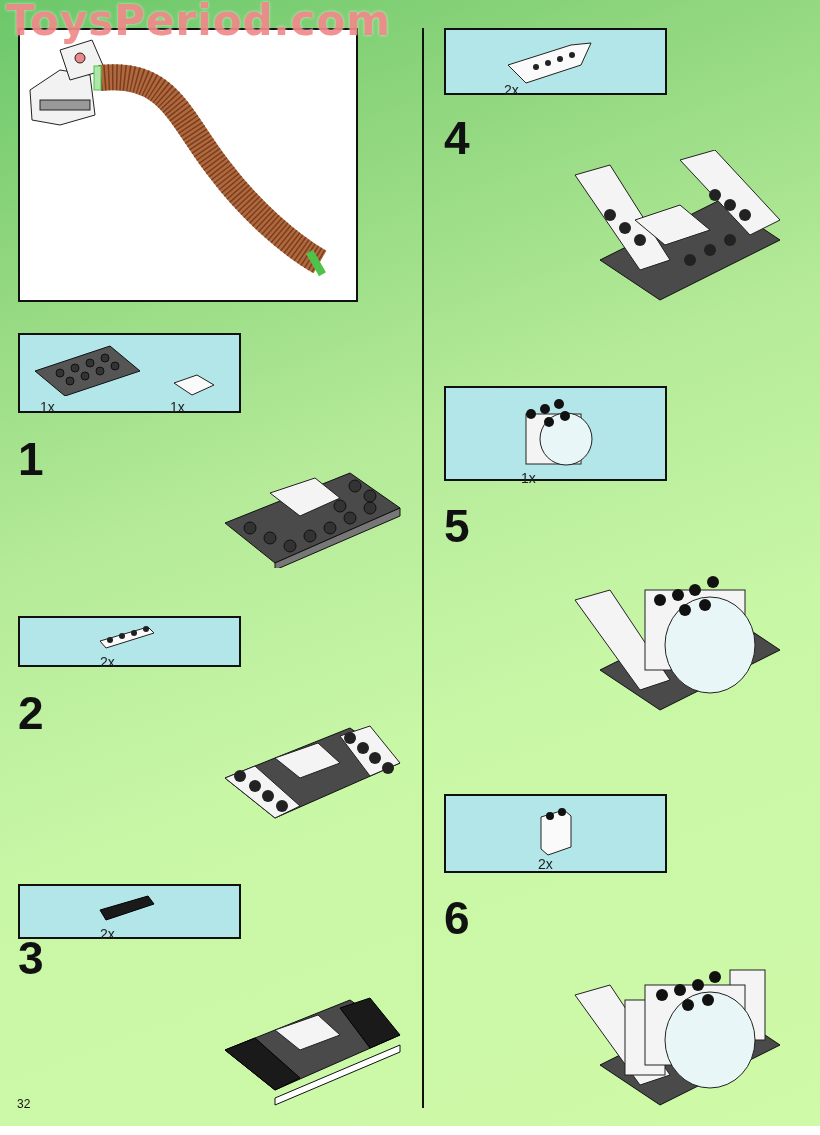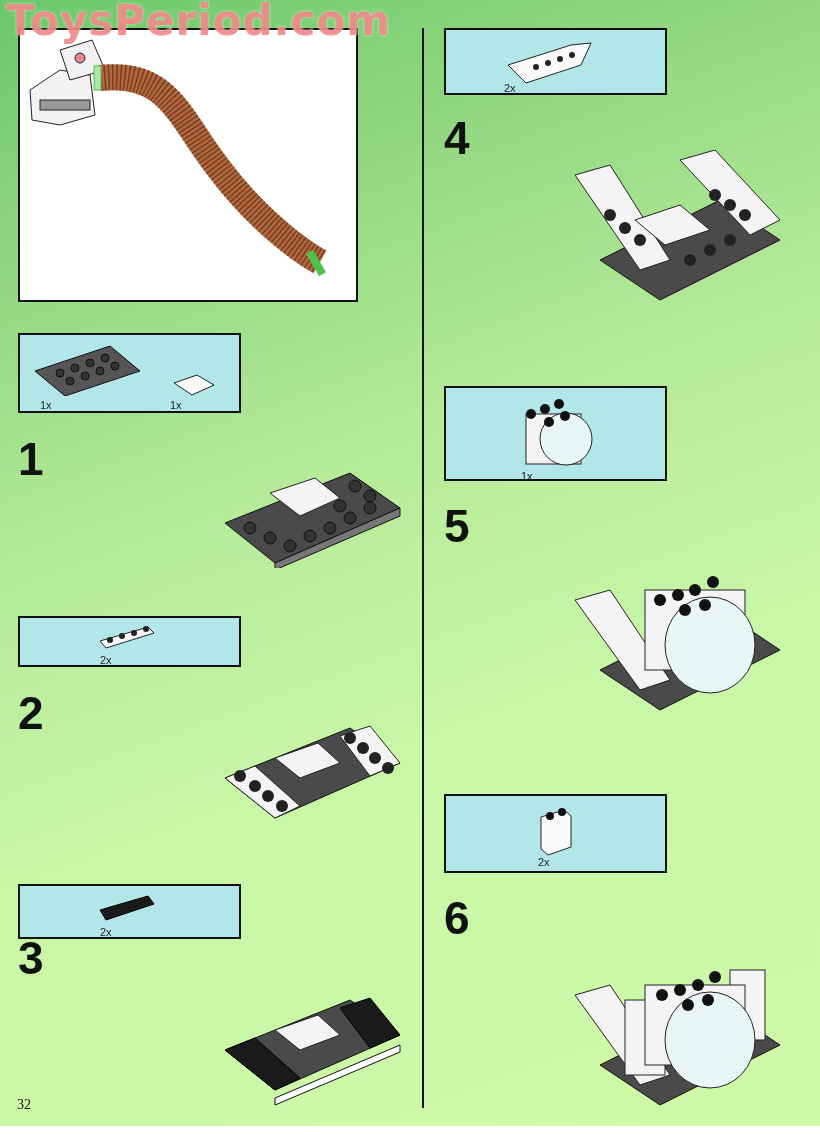--- a/index.html
+++ b/index.html
@@ -11,23 +11,23 @@
   .bottom-strip { position: absolute; left: 0; top: 1126px; width: 820px; height: 9px; background: #fff; }
   .watermark {
     position: absolute; left: 6px; top: -4px; font-size: 42px; font-weight: bold;
     color: #f08a8a; letter-spacing: 1px; opacity: 0.92;
     text-shadow: 0 0 3px rgba(255,255,255,0.7);
     font-family: "DejaVu Sans", sans-serif; z-index: 5;
   }
   .divider { position: absolute; left: 422px; top: 28px; width: 2px; height: 1080px; background: #111; }
   .illus-box { position: absolute; border: 2px solid #111; background: #fff; }
   .parts-box { position: absolute; border: 2px solid #111; background: #b2e6e8; box-sizing: border-box; }
-  .qty { position: absolute; font-size: 11px; color: #222; }
+  .qty { position: absolute; font-size: 14px; color: #222; }
   .step-num { position: absolute; font-size: 46px; font-weight: bold; color: #111; font-family: "Liberation Sans", sans-serif; line-height: 1; }
-  .page-num { position: absolute; left: 17px; top: 1097px; font-size: 14px; color: #111; font-family: Liberation Serif, serif; }
+  .page-num { position: absolute; left: 17px; top: 1097px; font-size: 12px; color: #111; }
   .build { position: absolute; }
   svg { display: block; }
 </style>
 </head>
 <body>
 
 <div class="watermark">ToysPeriod.com</div>
 
 <div class="illus-box" style="left:18px; top:28px; width:336px; height:270px;">
   <svg width="336" height="270" viewBox="0 0 336 270">

